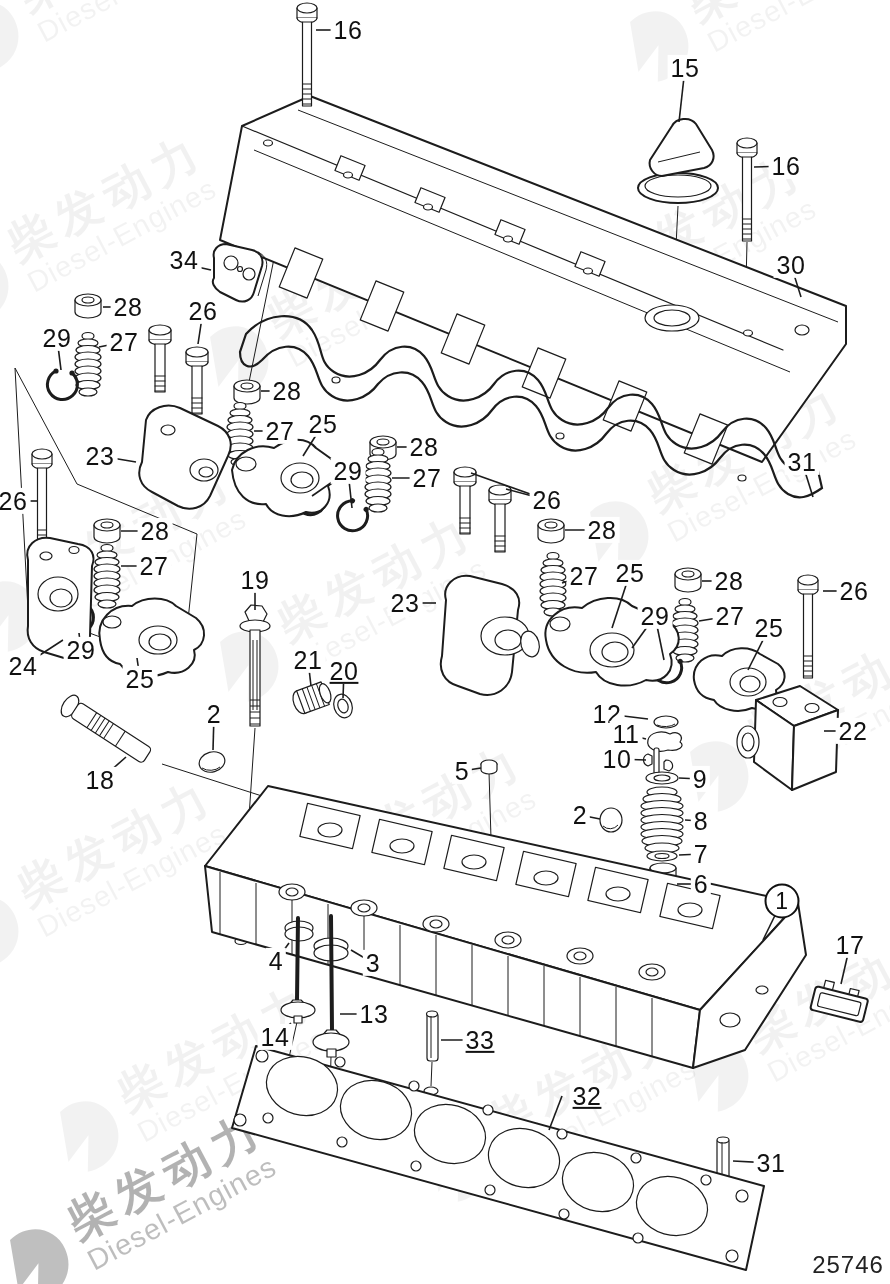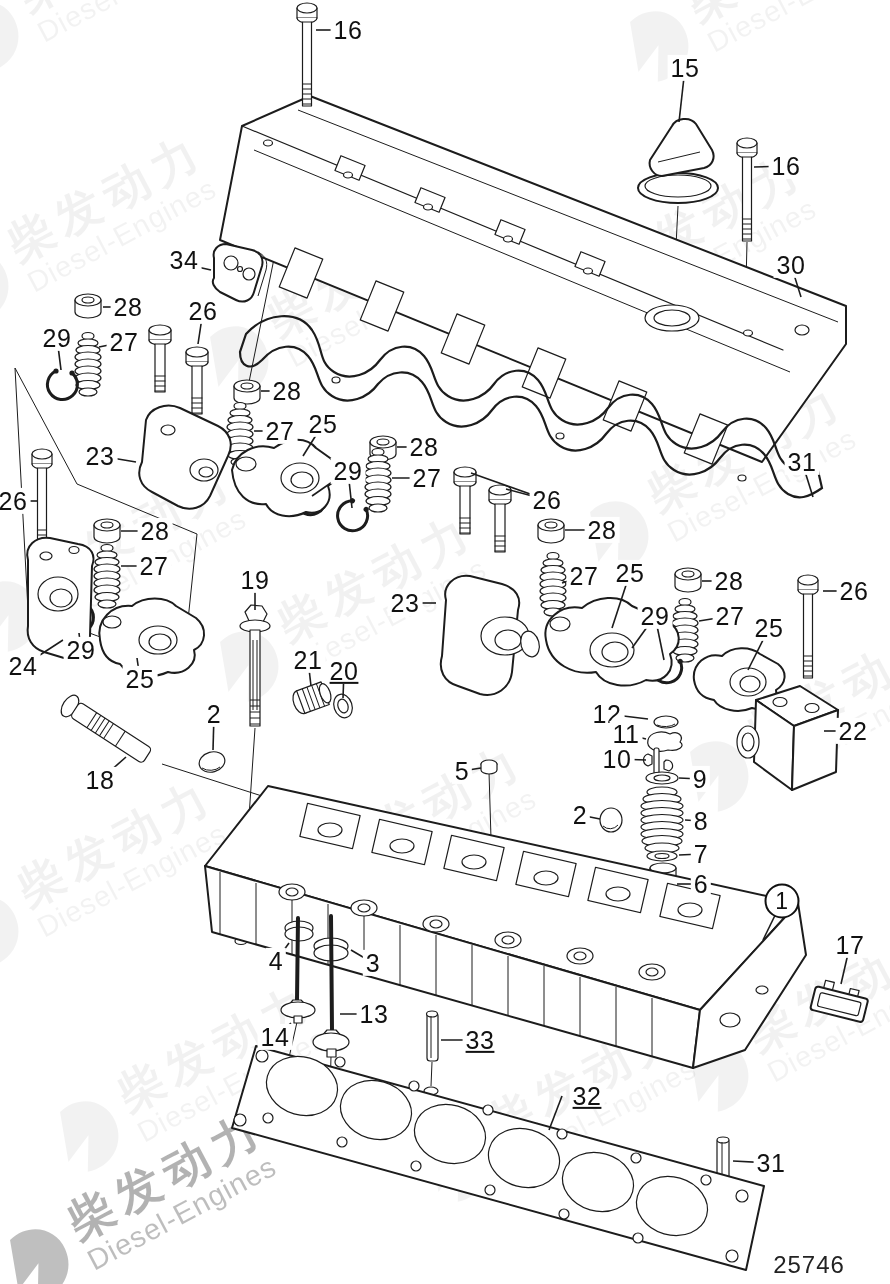--- a/index.html
+++ b/index.html
@@ -700,14 +700,14 @@
       <div class="callout" style="left: 850px; top: 945px;">17</div>
       <div class="callout" style="left: 276px; top: 961px;">4</div>
       <div class="callout" style="left: 373px; top: 963px;">3</div>
       <div class="callout" style="left: 275px; top: 1037px; text-align: center;">14</div>
       <div class="callout" style="left: 374px; top: 1014px;">13</div>
       <div class="callout" style="left: 480px; top: 1040px; text-decoration: underline;">33</div>
       <div class="callout" style="left: 587px; top: 1096px; text-decoration: underline;">32</div>
       <div class="callout" style="left: 771px; top: 1163px;">31</div>
     </div>
 
-  <div id="drawing-number" style="left:809px;top:1265px">25746</div>
+  <div id="drawing-number" style="left:848px;top:1265px">25746</div>
 </div>
 
 </body></html>

